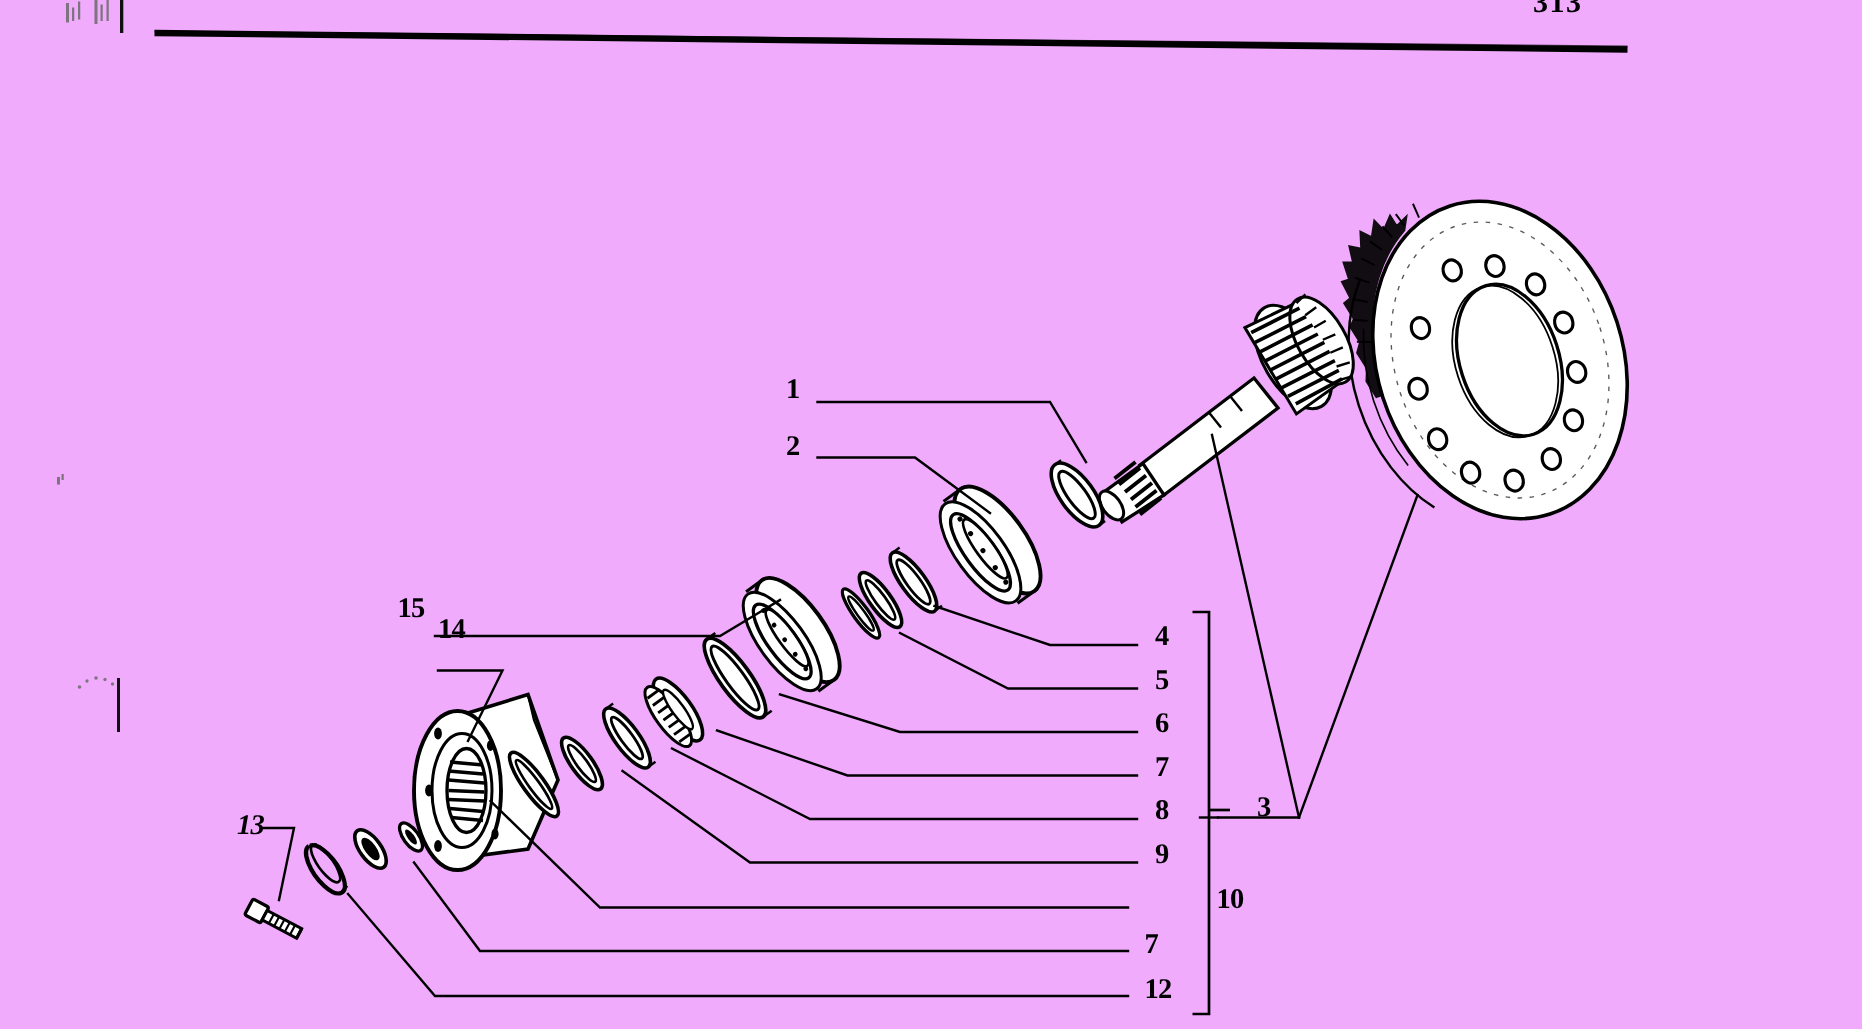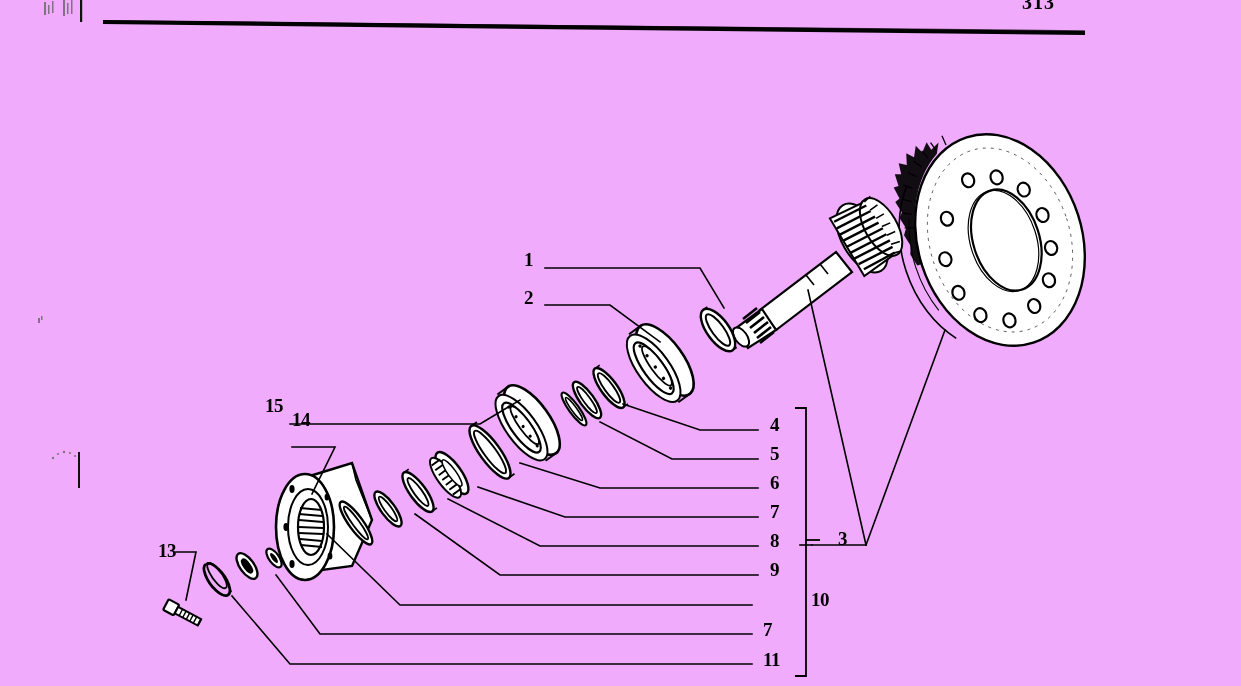--- a/index.html
+++ b/index.html
@@ -324,18 +324,18 @@
   <div class="label" style="left:524px;top:288px;">2</div>
   <div class="label" style="left:838px;top:529px;">3</div>
   <div class="label" style="left:770px;top:415px;">4</div>
   <div class="label" style="left:770px;top:444px;">5</div>
   <div class="label" style="left:770px;top:473px;">6</div>
   <div class="label" style="left:770px;top:502px;">7</div>
   <div class="label" style="left:770px;top:531px;">8</div>
   <div class="label" style="left:770px;top:560px;">9</div>
   <div class="label" style="left:763px;top:590px;margin-left:48px;">10</div>
   <div class="label" style="left:763px;top:620px;">7</div>
-  <div class="label" style="left:763px;top:650px;">11</div>
-  <div class="label" style="left:158px;top:541px;">13</div>
+  <div class="label" style="left:763px;top:650px;">12</div>
+  <div class="label" style="left:158px;top:541px;font-style:italic;">13</div>
   <div class="label" style="left:265px;top:410px;margin-left:27px;">14</div>
   <div class="label" style="left:265px;top:396px;text-align:right;">15</div>
 
 </div>
 
 </body></html>

